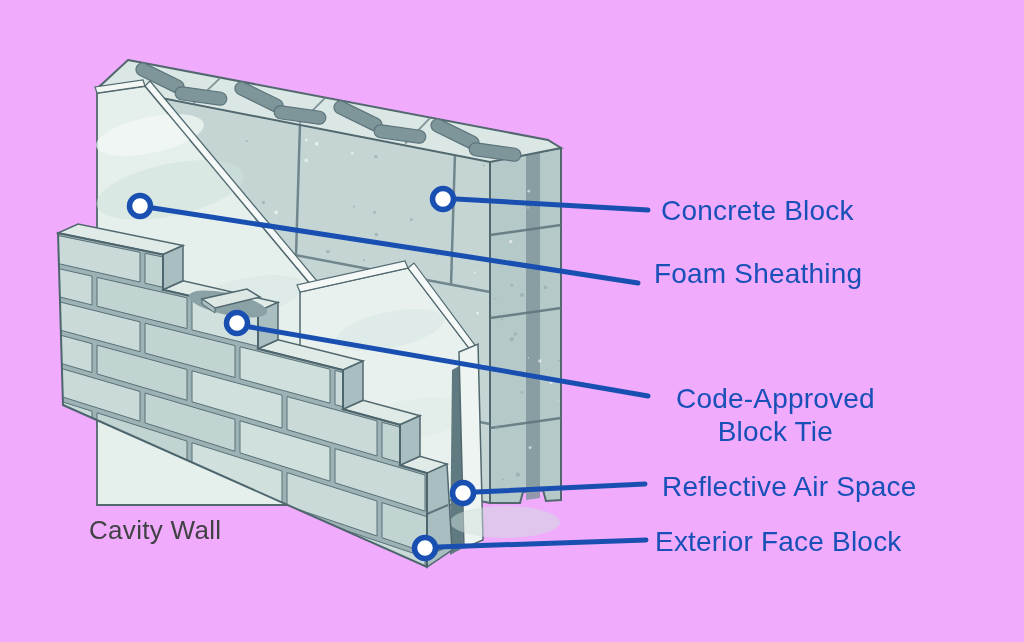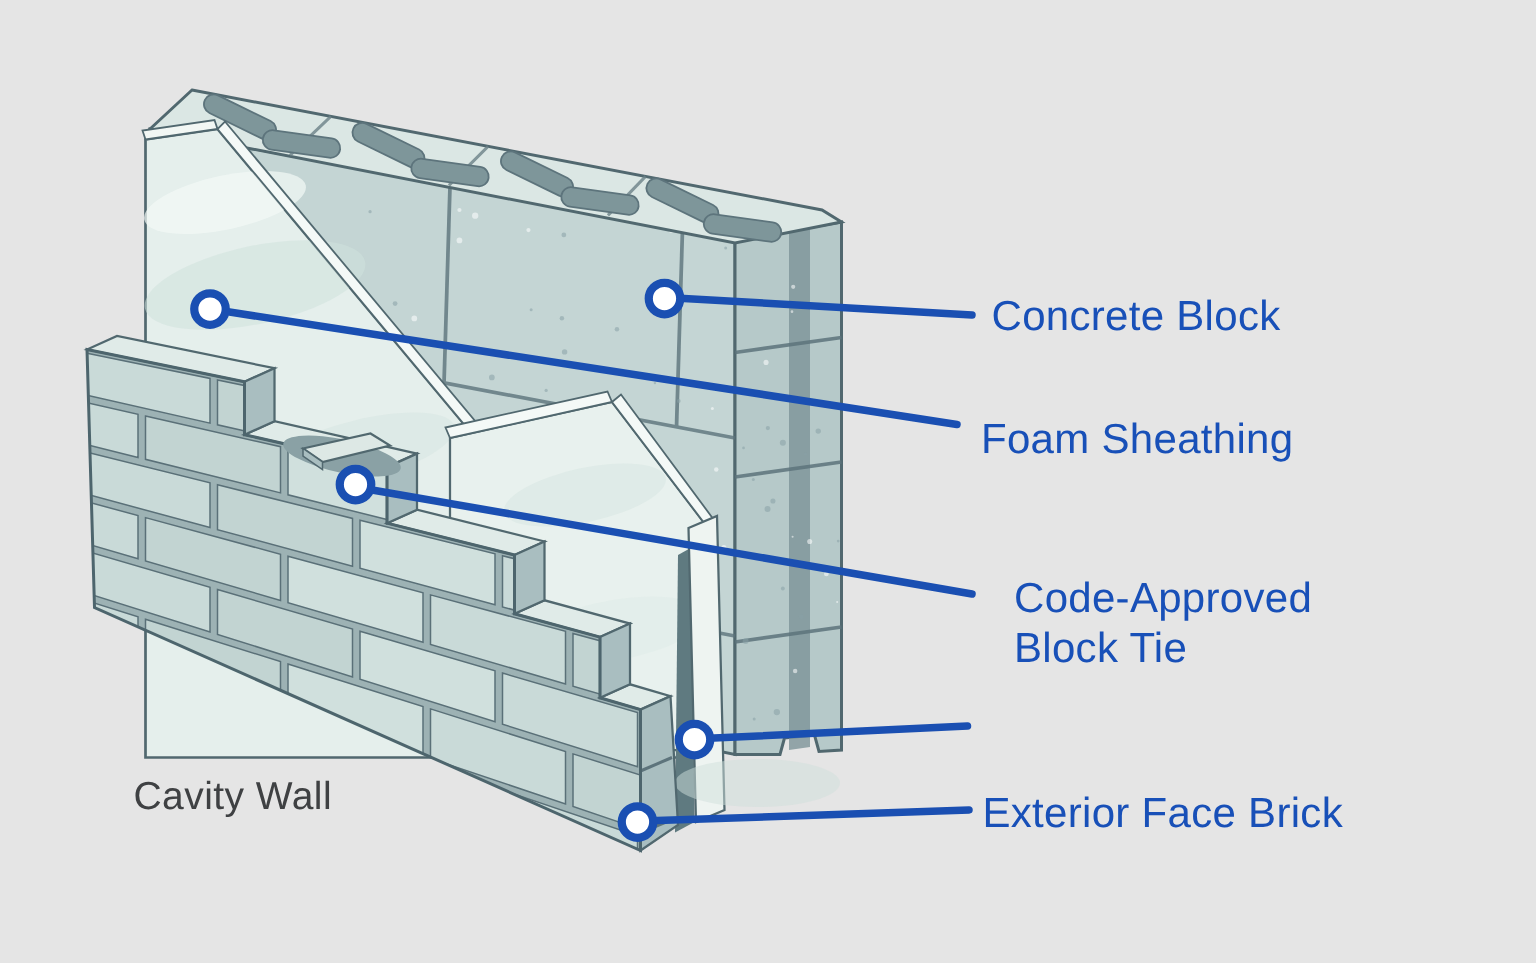--- a/index.html
+++ b/index.html
@@ -1,17 +1,17 @@
 <!DOCTYPE html>
 <html style="--accent: #1850b8; --leader: #1a4fb2; --title-gray: #3f4143;"><head>
 <meta charset="utf-8">
 <style>
   html,body{margin:0;padding:0;background:#ffffff;}
-  .stage{position:relative;width:1024px;height:642px;background:#e5e5e5;overflow:hidden;
-         font-family:"Liberation Sans",sans-serif;}
+  .stage{position:relative;width:1024px;height:642px;background:#f0abfc;overflow:hidden;
+         font-family:"Liberation Sans",sans-serif;text-align:center;}
   .stage svg{position:absolute;left:0;top:0;}
   .callout-label{position:absolute;color:var(--accent,#1850b8);font-size:28px;line-height:33px;
                  white-space:nowrap;letter-spacing:0.2px;}
   .diagram-title{position:absolute;left:89px;top:512px;color:var(--title-gray,#3f4143);
                  font-size:26px;line-height:36px;letter-spacing:0.3px;}
 </style>
 </head>
 <body>
 
 <div class="stage">
@@ -315,26 +315,27 @@
       <circle cx="140" cy="206" r="10.5"></circle>
       <circle cx="443" cy="199" r="10.5"></circle>
       <circle cx="237" cy="323" r="10.5"></circle>
       <circle cx="463" cy="493" r="10.5"></circle>
       <circle cx="425" cy="548" r="10.5"></circle>
     </g>
   </svg>
 
   <div class="callout-label" style="left:661px;top:194px">Concrete Block</div>
 
-  <div class="callout-label" style="left:654px;top:276px">Foam Sheathing</div>
+  <div class="callout-label" style="left:654px;top:257px">Foam Sheathing</div>
 
   <div class="callout-label" style="left:676px;top:382px">
     <div>Code-Approved</div>
     <div>Block Tie</div>
   </div>
 
-
-  <div class="callout-label" style="left:655px;top:525px">Exterior Face Brick</div>
+  <div class="callout-label" style="left:662px;top:470px">Reflective Air Space</div>
+
+  <div class="callout-label" style="left:655px;top:525px">Exterior Face Block</div>
 
   <div class="diagram-title">
     <div>Cavity Wall</div>
   </div>
 </div>
 
 </body></html>

